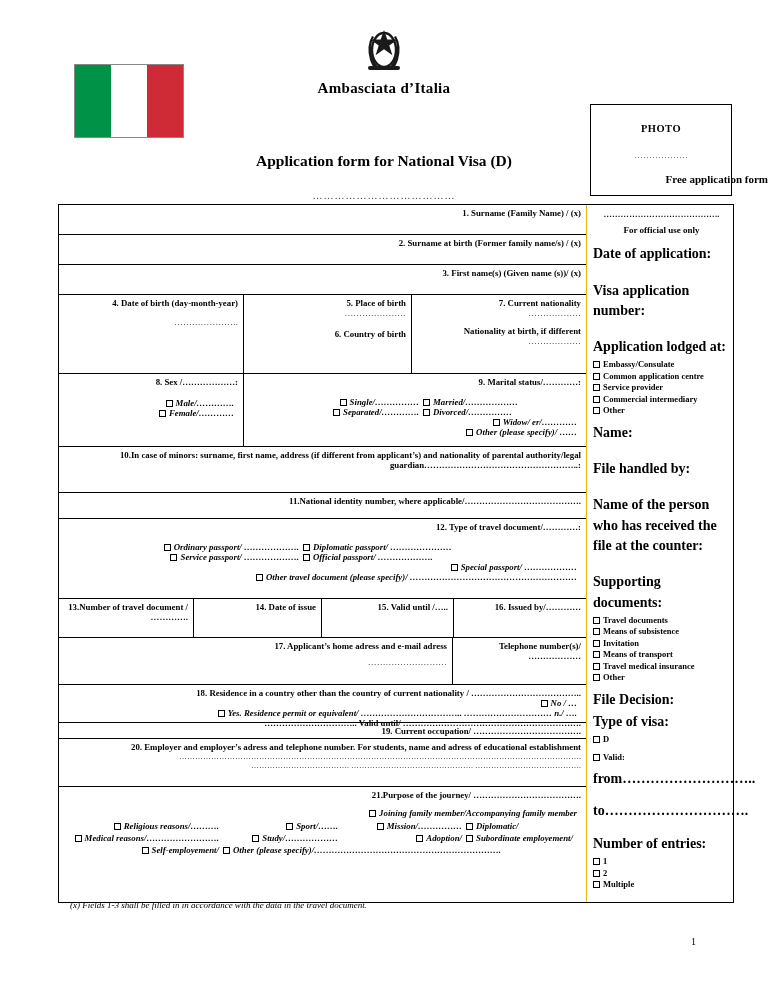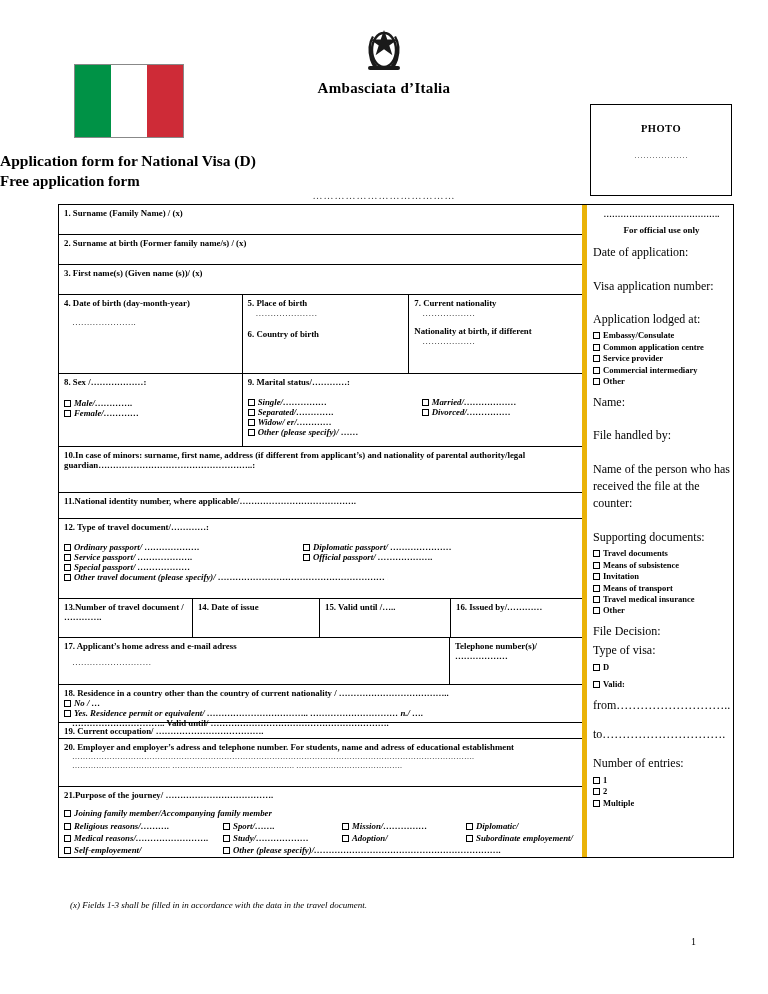--- a/index.html
+++ b/index.html
@@ -54,30 +54,30 @@
     text-align: center;
     font-size: 15px;
     font-weight: bold;
     letter-spacing: .3px;
   }
   .app-title {
     position: absolute;
     left: 0;
     right: 0;
     top: 152px;
-    text-align: left;
+    text-align: center;
     font-size: 15.5px;
     font-weight: bold;
   }
   .app-sub {
     position: absolute;
     left: 0; right: 0;
     top: 173px;
-    text-align: left;
-    font-size: 15px;
+    text-align: right;
+    font-size: 11px;
     font-weight: bold;
   }
   .app-dots {
     position: absolute;
     left: 0; right: 0;
     top: 190px;
     text-align: center;
     font-size: 10px;
     color: #333;
     letter-spacing: 1px;
@@ -111,21 +111,22 @@
     left: 58px;
     top: 204px;
     width: 676px;
     border: 1px solid #000;
     box-sizing: border-box;
     display: flex;
   }
   .left-col {
     width: 528px;
     box-sizing: border-box;
-    border-right: 5px solid #eab308;
+    border-right: 1px solid #eab308;
+    text-align: right;
   }
   .right-col {
     width: 148px;
     box-sizing: border-box;
     padding: 4px 5px 6px 6px;
     font-size: 8.6px;
     line-height: 1.45;
   }
   .row {
     border-bottom: 1px solid #000;
@@ -160,21 +161,21 @@
     text-align: center;
     font-size: 8.4px;
     letter-spacing: .2px;
   }
   .right-title {
     text-align: center;
     font-weight: bold;
     font-size: 9px;
     margin: 3px 0 7px 0;
   }
-  .r-lbl { font-weight: normal; font-size: 12px; margin-bottom: 2px; }
+  .r-lbl { font-weight: bold; font-size: 14px; margin-bottom: 2px; }
   .r-gap { height: 14px; }
   .r-list { margin: 1px 8px 6px 0; }
   .r-list div { font-weight: bold; font-size: 8.5px; line-height: 1.35; }
 
   .footnote {
     position: absolute;
     left: 70px;
     top: 900px;
     font-size: 9px;
     font-style: italic;

